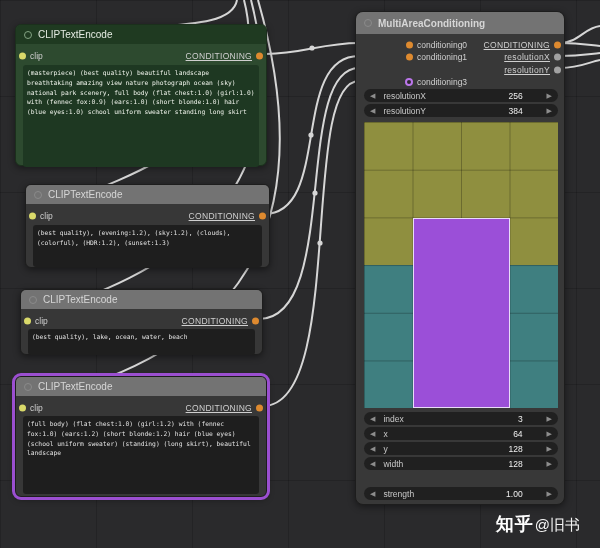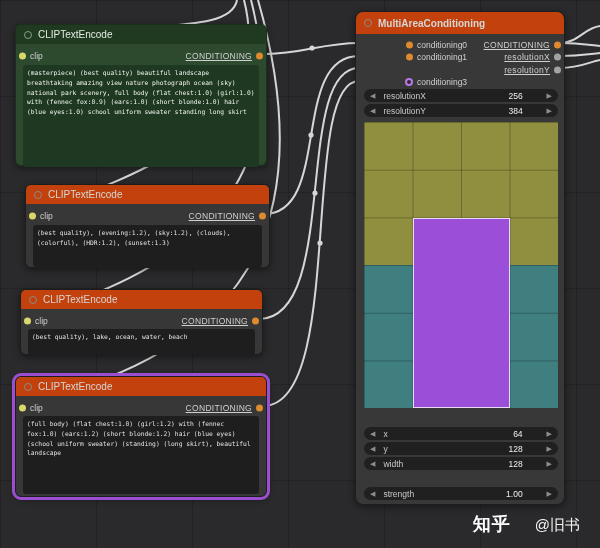--- a/index.html
+++ b/index.html
@@ -12,21 +12,21 @@
     background-size:96px 96px;
     font-family:"Liberation Sans",sans-serif;
   }
   svg.wires{position:absolute;left:0;top:0;pointer-events:none;}
 
   
   .node{position:absolute;background:#373737;border:1px solid #1d1d1d;border-radius:6px;
         box-shadow:0 2px 7px rgba(0,0,0,.45);box-sizing:border-box;}
   .node.green{background:#2d4a2f;border-color:#1b2f1c;}
   .node.selected{outline:3px solid #9b4fd0;outline-offset:0;}
-  .ntitle{height:19px;background:#c2410c;border-radius:5px 5px 0 0;display:flex;align-items:center;
+  .ntitle{height:19px;background:#737373;border-radius:5px 5px 0 0;display:flex;align-items:center;
           gap:6px;padding:0 8px;color:#d6d6d6;font-size:10px;white-space:nowrap;overflow:hidden;}
   .green .ntitle{background:#1f3a21;color:#e4ebe2;}
   .ndot{width:8px;height:8px;border:1.5px solid #8a8a8a;border-radius:50%;box-sizing:border-box;flex:0 0 auto;}
   .green .ndot{border-color:#83a383;}
   .slotrow{position:relative;height:15px;margin-top:4px;text-align:right;}
   .slotdot{position:absolute;width:7px;height:7px;border-radius:50%;top:50%;transform:translateY(-50%);}
   .slotdot.in{left:3px;background:#d9d96a;}
   .slotdot.out{right:3px;background:#de8a2f;}
   .slotdot.intout{right:3px;background:#a2a2a2;}
   .slotdot.ring{left:2px;width:8px;height:8px;background:#2a2a2c;border:2px solid #bb76ea;box-sizing:border-box;}
@@ -51,21 +51,21 @@
   .canvas-bottom{position:absolute;left:0;bottom:0;width:100%;height:50%;background:#3f7f80;}
   .canvas-grid{position:absolute;left:0;top:0;right:0;bottom:0;
       background-image:
         linear-gradient(rgba(0,0,0,.25) 1px, transparent 1px),
         linear-gradient(90deg, rgba(0,0,0,.25) 1px, transparent 1px);
       background-size:48.5px 47.7px;}
   .arearect{position:absolute;left:25%;top:33.4%;width:50%;height:66.6%;background:#9b4fd8;
             border:1px solid #e9dbf8;box-sizing:border-box;}
 
   
-  .watermark{position:absolute;right:20px;bottom:12px;display:flex;align-items:baseline;gap:24px;color:#ffffff;}
+  .watermark{position:absolute;right:20px;bottom:12px;display:flex;align-items:baseline;gap:1px;color:#ffffff;}
   .wm-brand{font-size:18px;font-weight:bold;letter-spacing:1px;}
   .wm-handle{font-size:15px;font-weight:500;opacity:.95;}
 </style>
 </head>
 <body>
 
 <div class="stage">
 
   <svg class="wires" width="600" height="548" viewBox="0 0 600 548">
     <g stroke="#d6d6d6" stroke-width="2" fill="none">
@@ -193,20 +193,26 @@
       <span class="wvalue">384</span>
       <span class="warr">▶</span>
     </div>
 
     <div class="canvas">
       <div class="canvas-bottom"></div>
       <div class="canvas-grid"></div>
       <div class="arearect"></div>
     </div>
 
+    <div class="widget" style="top:400px">
+      <span class="warr">◀</span>
+      <span class="wlabel">index</span>
+      <span class="wvalue">3</span>
+      <span class="warr">▶</span>
+    </div>
     <div class="widget" style="top:415px">
       <span class="warr">◀</span>
       <span class="wlabel">x</span>
       <span class="wvalue">64</span>
       <span class="warr">▶</span>
     </div>
     <div class="widget" style="top:430px">
       <span class="warr">◀</span>
       <span class="wlabel">y</span>
       <span class="wvalue">128</span>

